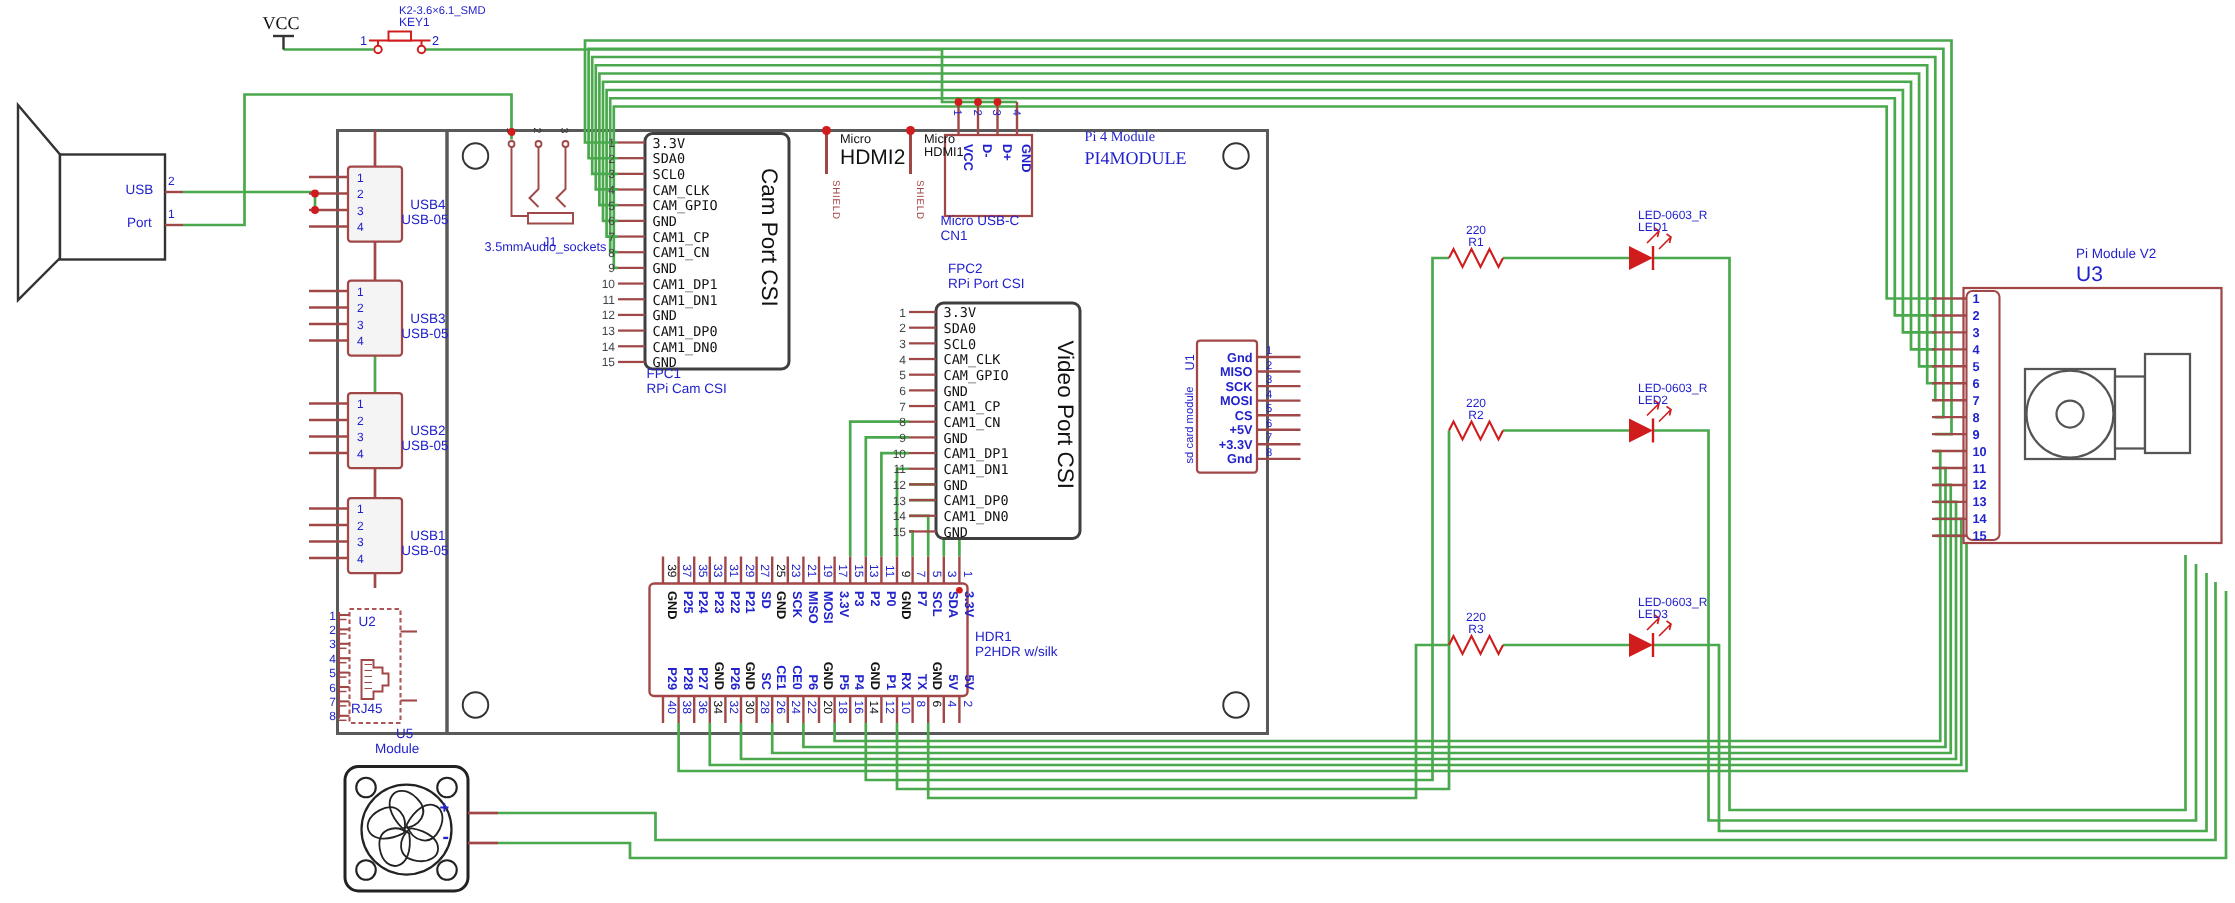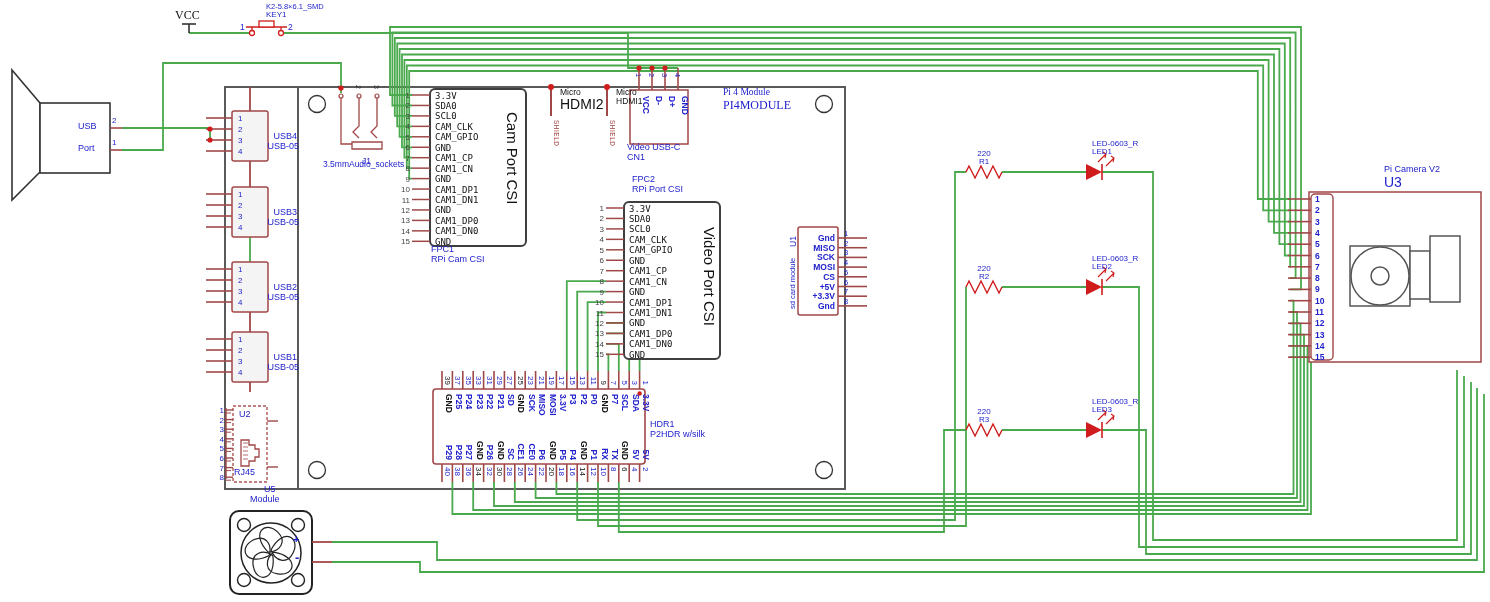--- a/index.html
+++ b/index.html
@@ -4,21 +4,21 @@
 <style>
   html,body{margin:0;padding:0;background:#fff;}
   #canvas{position:relative;width:1490px;height:602px;background:#ffffff;overflow:hidden;
           font-family:"Liberation Sans",sans-serif;}
   .lbl{position:absolute;color:#2222cc;white-space:nowrap;line-height:1;}
   .blk{color:#111;}
   .dred{color:#a04545;}
   .serif{font-family:"Liberation Serif",serif;}
   .vtx{transform-origin:0 0;transform:rotate(90deg);}
   .vtxccw{transform-origin:0 0;transform:rotate(-90deg);}
-  .ra{text-align:left;}
+  .ra{text-align:center;}
   svg text{user-select:none;}
 </style>
 </head>
 <body>
 
 <div id="canvas">
   <svg id="schematic" width="1490" height="602" viewBox="0 0 1490 602" style="position:absolute;left:0;top:0">
       <rect x="225" y="87" width="73" height="402" rx="0" stroke="#5a5a5a" stroke-width="2" fill="none"></rect>
       <rect x="298" y="87" width="547" height="402" rx="0" stroke="#5a5a5a" stroke-width="2" fill="none"></rect>
       <circle cx="317" cy="104" r="8.5" stroke="#333" stroke-width="1.3" fill="#fff"></circle>
@@ -497,21 +497,21 @@
       <path d="M0 -3 C12 -26 30 -16 22 0 C16 12 4 8 0 -3" stroke="#222" stroke-width="1.2" fill="none" transform="translate(271 553) rotate(0)"></path>
       <path d="M0 -3 C12 -26 30 -16 22 0 C16 12 4 8 0 -3" stroke="#222" stroke-width="1.2" fill="none" transform="translate(271 553) rotate(72)"></path>
       <path d="M0 -3 C12 -26 30 -16 22 0 C16 12 4 8 0 -3" stroke="#222" stroke-width="1.2" fill="none" transform="translate(271 553) rotate(144)"></path>
       <path d="M0 -3 C12 -26 30 -16 22 0 C16 12 4 8 0 -3" stroke="#222" stroke-width="1.2" fill="none" transform="translate(271 553) rotate(216)"></path>
       <path d="M0 -3 C12 -26 30 -16 22 0 C16 12 4 8 0 -3" stroke="#222" stroke-width="1.2" fill="none" transform="translate(271 553) rotate(288)"></path>
       <line x1="312" y1="542" x2="332" y2="542" stroke="#a04848" stroke-width="1.8"></line>
       <line x1="312" y1="562" x2="332" y2="562" stroke="#a04848" stroke-width="1.8"></line>
     </svg>
 
   <div class="lbl blk serif" style="left:175px;top:9px;font-size:12px">VCC</div>
-  <div class="lbl" style="left:266px;top:3px;font-size:7.5px">K2-5.8×6.1_SMD</div>
+  <div class="lbl" style="left:266px;top:3px;font-size:7.5px">K2-3.6×6.1_SMD</div>
   <div class="lbl" style="left:266px;top:11px;font-size:8px">KEY1</div>
   <div class="lbl" style="left:240px;top:23px;font-size:8.5px">1</div>
   <div class="lbl" style="left:288px;top:23px;font-size:8.5px">2</div>
 
   <div class="lbl ra" style="left:78px;top:122px;width:30px;font-size:9px">USB</div>
   <div class="lbl" style="left:112px;top:117px;font-size:8px">2</div>
   <div class="lbl ra" style="left:78px;top:144px;width:30px;font-size:9px">Port</div>
   <div class="lbl" style="left:112px;top:139px;font-size:8px">1</div>
 
   <div class="lbl" style="left:239px;top:410px;font-size:9px">U2</div>
@@ -524,36 +524,36 @@
   <div class="lbl" style="left:431px;top:255px;font-size:9px">RPi Cam CSI</div>
   <div class="lbl blk vtx" style="left:520px;top:112px;font-size:15px">Cam Port CSI</div>
 
   <div class="lbl blk" style="left:560px;top:88px;font-size:8.5px">Micro</div>
   <div class="lbl blk" style="left:560px;top:97px;font-size:14px">HDMI2</div>
   <div class="lbl blk" style="left:616px;top:88px;font-size:8.5px">Micro</div>
   <div class="lbl blk" style="left:616px;top:97px;font-size:8.5px">HDMI1</div>
   <div class="lbl dred vtx" style="left:559px;top:120px;font-size:6.5px;letter-spacing:.5px">SHIELD</div>
   <div class="lbl dred vtx" style="left:615px;top:120px;font-size:6.5px;letter-spacing:.5px">SHIELD</div>
 
-  <div class="lbl" style="left:627px;top:143px;font-size:9px">Video USB-C</div>
+  <div class="lbl" style="left:627px;top:143px;font-size:9px">Micro USB-C</div>
   <div class="lbl" style="left:627px;top:153px;font-size:9px">CN1</div>
 
   <div class="lbl serif" style="left:723px;top:88px;font-size:9.5px">Pi 4 Module</div>
   <div class="lbl serif" style="left:723px;top:99px;font-size:12px">PI4MODULE</div>
 
   <div class="lbl" style="left:632px;top:175px;font-size:9px">FPC2</div>
   <div class="lbl" style="left:632px;top:185px;font-size:9px">RPi Port CSI</div>
   <div class="lbl blk vtx" style="left:717px;top:227px;font-size:15px">Video Port CSI</div>
 
   <div class="lbl vtxccw" style="left:789px;top:247px;font-size:8.5px">U1</div>
   <div class="lbl vtxccw" style="left:789px;top:309px;font-size:7.5px">sd card module</div>
 
   <div class="lbl" style="left:650px;top:420px;font-size:9px">HDR1</div>
   <div class="lbl" style="left:650px;top:430px;font-size:9px">P2HDR w/silk</div>
 
-  <div class="lbl" style="left:1384px;top:165px;font-size:9px">Pi Camera V2</div>
+  <div class="lbl" style="left:1384px;top:165px;font-size:9px">Pi Module V2</div>
   <div class="lbl" style="left:1384px;top:175px;font-size:14px">U3</div>
 
   <div class="lbl" style="left:264px;top:485px;font-size:9px">U5</div>
   <div class="lbl" style="left:250px;top:495px;font-size:9px">Module</div>
   <div class="lbl" style="left:293px;top:534px;font-size:11px;font-weight:bold">+</div>
   <div class="lbl" style="left:295px;top:551px;font-size:13px;font-weight:bold">-</div>
 </div>
 
 </body></html>

